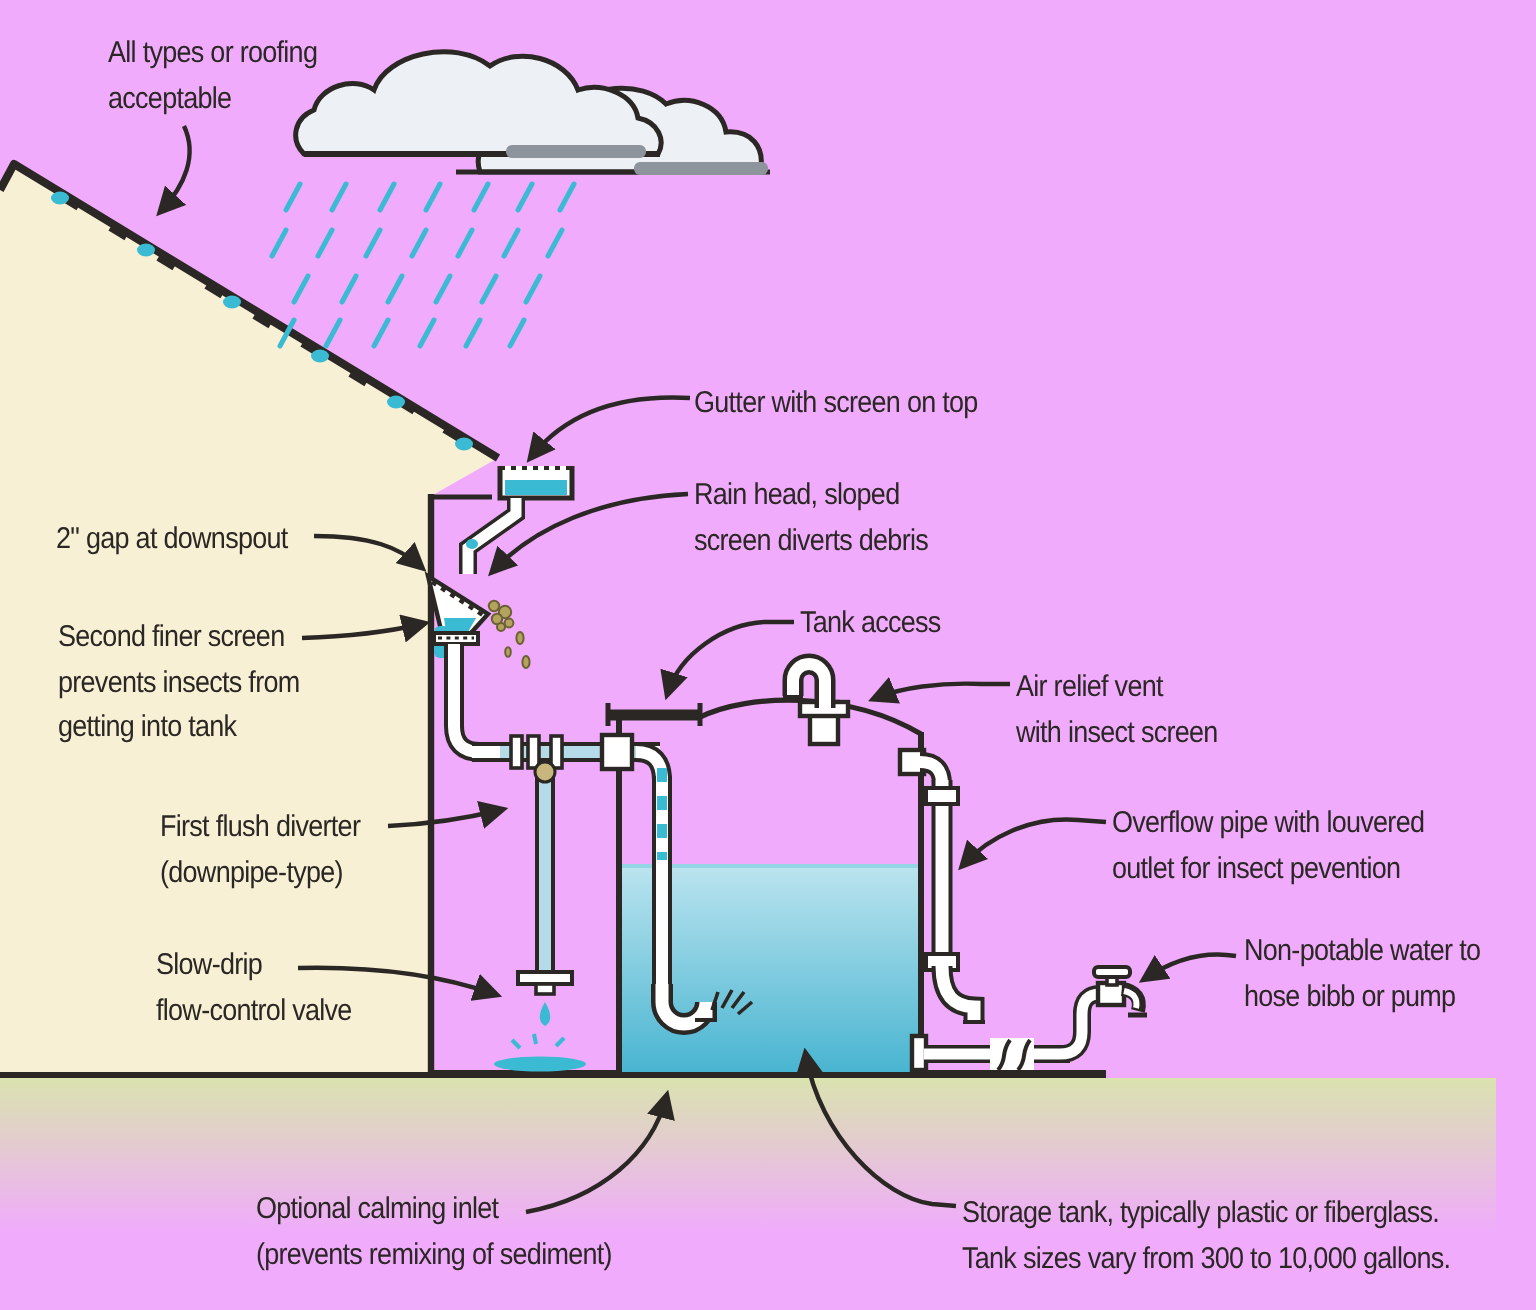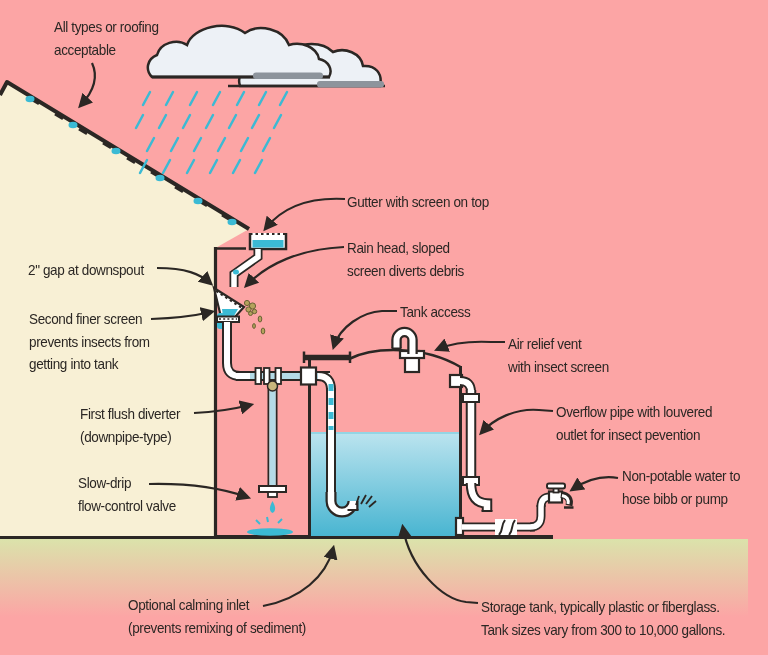--- a/index.html
+++ b/index.html
@@ -10,21 +10,21 @@
     --pipe_water:#b4dbe7;
     --house_fill:#f8f0d5;
     --ground_green:#d9e6ab;
     --cloud_fill:#edf1f6;
     --cloud_shadow:#8d949c;
     --debris:#b3a35c;
     --debris_dark:#6b6135;
   }
   html,body{margin:0;padding:0;}
   body{width:768px;height:655px;background:#ffffff;font-family:"Liberation Sans",sans-serif;}
-  .stage{position:relative;width:768px;height:655px;overflow:hidden;background:#fca5a5;}
+  .stage{position:relative;width:768px;height:655px;overflow:hidden;background:#f0abfc;}
   .stage svg{position:absolute;left:0;top:0;}
   .lbl{
     position:absolute;
     color:var(--ink);
     font-size:15px;
     line-height:22.5px;
     letter-spacing:-0.4px;
     white-space:nowrap;
     transform:scaleX(.9);
     transform-origin:left top;

